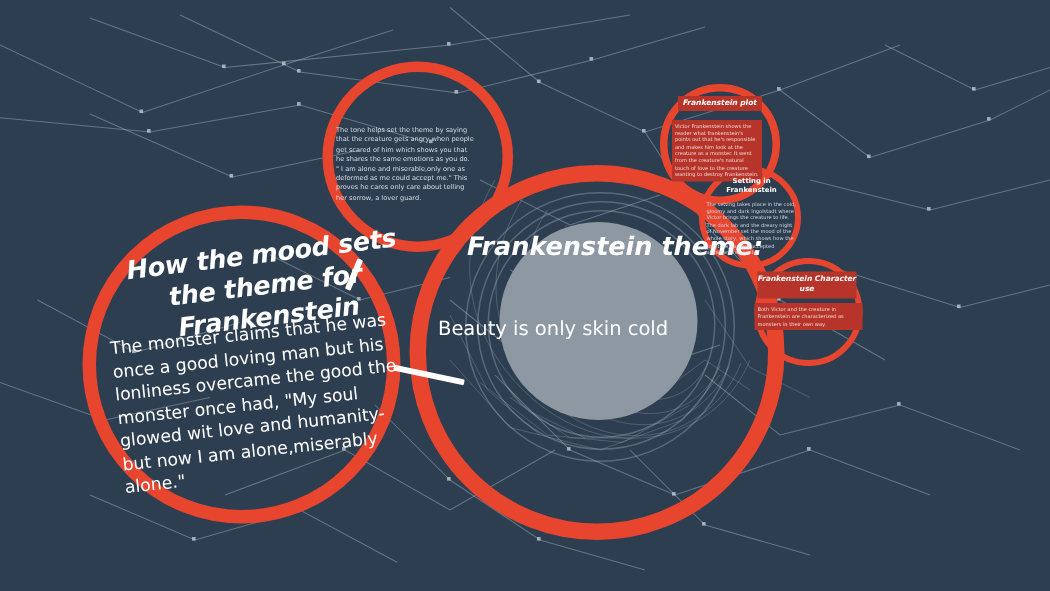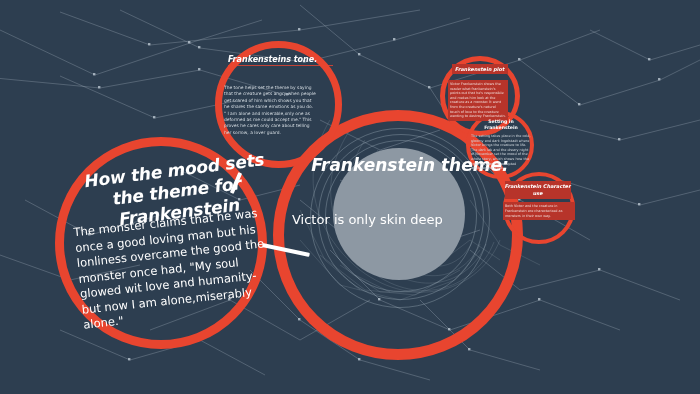--- a/index.html
+++ b/index.html
@@ -351,23 +351,22 @@
   <div class="ring" id="ring-plot"></div>
   <div class="ring" id="ring-setting"></div>
   <div class="ring" id="ring-character"></div>
 
   <div id="mood-title">How the mood sets the theme for Frankenstein</div>
   <div id="mood-body">The monster claims that he was once a good loving man but his lonliness overcame the good the monster once had, "My soul glowed wit love and humanity-but now I am alone,miserably alone."</div>
   <div class="pointer" id="pointer-title"></div>
   <div class="pointer" id="pointer-body"></div>
 
   <div id="theme-title">Frankenstein theme:</div>
-  <div id="theme-sub">Victor is only skin deep</div>
-
-  <div id="tone-title">Frankensteins tone.</div>
+  <div id="theme-sub">Beauty is only skin cold</div>
+
   <div id="tone-body">The tone helps set the theme by saying that the creature gets angry when people get scared of him which shows you that he shares the same emotions as you do. " I am alone and miserable,only one as deformed as me could accept me." This proves he cares only care about telling her sorrow, a lover guard.</div>
 
   <div id="plot-label">Frankenstein plot</div>
   <div id="plot-body">Victor Frankenstein shows the reader what frankenstein's points out that he's responsible and makes him look at the creature as a monster. It went from the creature's natural touch of love to the creature wanting to destroy Frankenstein.</div>
 
   <div id="setting-title">Setting in Frankenstein</div>
   <div id="setting-body">The setting takes place in the cold, gloomy and dark Ingolstadt where Victor brings the creature to life. The dark lab and the dreary night of November set the mood of the whole story, which shows how the creature was not accepted anywhere he went.</div>
 
   <div id="character-label">Frankenstein Character use</div>
   <div id="character-body">Both Victor and the creature in Frankenstein are characterized as monsters in their own way.</div>

